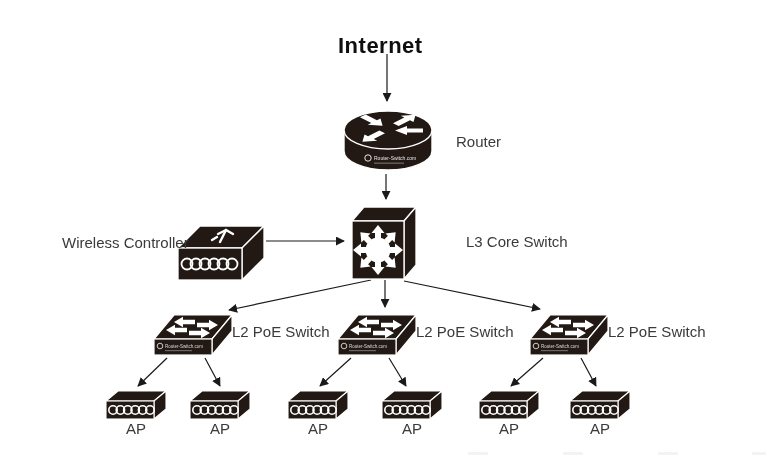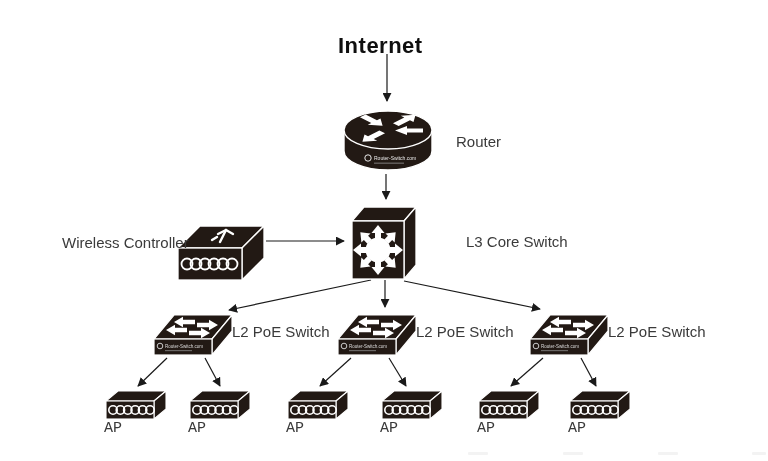--- a/index.html
+++ b/index.html
@@ -9,21 +9,21 @@
   }
   .lbl{
     position:absolute;font-size:15px;color:#3a3a3a;white-space:nowrap;line-height:18px;
   }
   .title{
     font-size:22px;font-weight:700;color:#0f0f0f;letter-spacing:.5px;
   }
   .node{position:absolute;}
   .node svg{display:block;}
   .wires{position:absolute;left:0;top:0;}
-  .ap-lbl{font-family:Liberation Mono, monospace;}
+  .ap-lbl{text-align:center;}
   .wm{position:absolute;height:3px;background:#f3f3f3;border-radius:1px;}
 </style>
 </head>
 <body>
 
 <div class="stage">
 
   <svg width="0" height="0" style="position:absolute" aria-hidden="true">
     <defs>
       <polygon id="ra" points="-13,-4 3,-4 3,-9 15,0 3,9 3,4 -13,4"></polygon>

